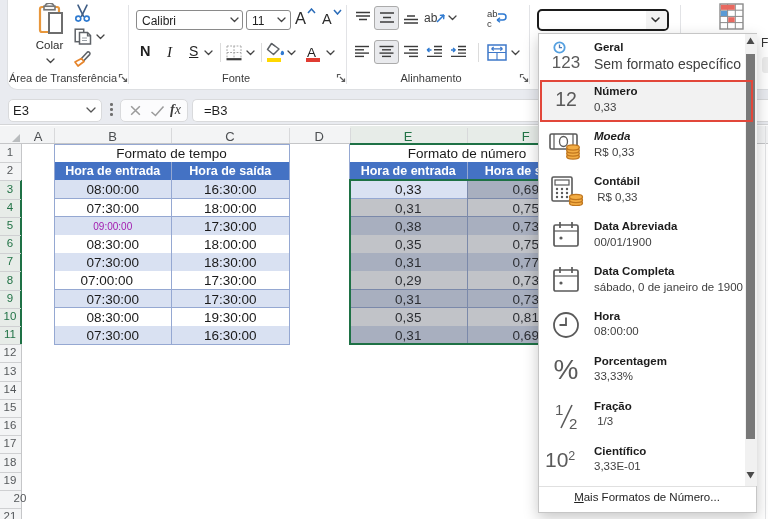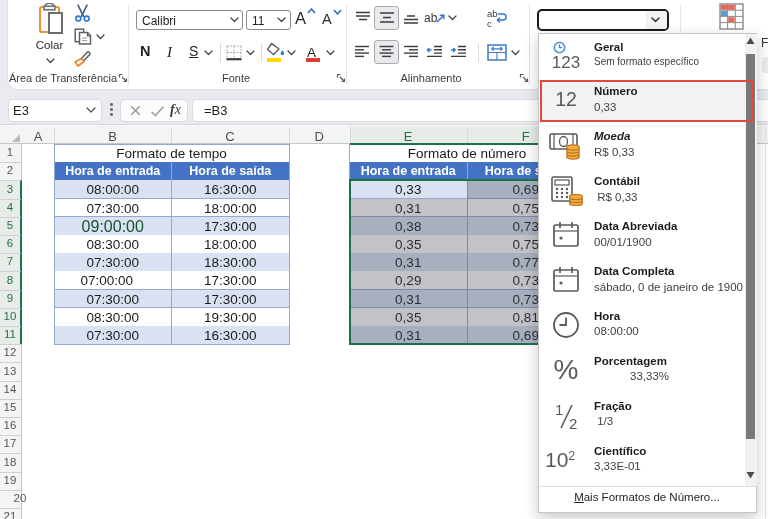--- a/index.html
+++ b/index.html
@@ -273,21 +273,21 @@
 <div class="ab" style="left:54px;top:180.4px;width:235px;height:18.2px;background:#d9e1f2"></div>
 <div class="ab" style="left:54px;top:198.1px;width:235px;height:1px;background:#95a8d2"></div>
 <div class="ab" style="left:54px;top:180.4px;width:117.5px;height:18.2px;line-height:20.7px;text-align:center;font-size:13.5px;color:#1a1a1a">08:00:00</div>
 <div class="ab" style="left:171.5px;top:180.4px;width:117.5px;height:18.2px;line-height:20.7px;text-align:center;font-size:13.5px;color:#1a1a1a">16:30:00</div>
 <div class="ab" style="left:54px;top:198.6px;width:235px;height:18.2px;background:#fff"></div>
 <div class="ab" style="left:54px;top:216.3px;width:235px;height:1px;background:#95a8d2"></div>
 <div class="ab" style="left:54px;top:198.6px;width:117.5px;height:18.2px;line-height:20.7px;text-align:center;font-size:13.5px;color:#1a1a1a">07:30:00</div>
 <div class="ab" style="left:171.5px;top:198.6px;width:117.5px;height:18.2px;line-height:20.7px;text-align:center;font-size:13.5px;color:#1a1a1a">18:00:00</div>
 <div class="ab" style="left:54px;top:216.8px;width:235px;height:18.2px;background:#d9e1f2"></div>
 <div class="ab" style="left:54px;top:234.5px;width:235px;height:1px;background:#95a8d2"></div>
-<div class="ab" style="left:54px;top:216.8px;width:117.5px;height:34px;line-height:20.7px;text-align:center;font-size:16px;color:#14532d">09:00:00</div>
+<div class="ab" style="left:54px;top:216.8px;width:117.5px;height:34px;line-height:20.7px;text-align:center;font-size:10px;color:#a21caf">09:00:00</div>
 <div class="ab" style="left:171.5px;top:216.8px;width:117.5px;height:18.2px;line-height:20.7px;text-align:center;font-size:13.5px;color:#1a1a1a">17:30:00</div>
 <div class="ab" style="left:54px;top:235.0px;width:235px;height:18.2px;background:#fff"></div>
 <div class="ab" style="left:54px;top:252.7px;width:235px;height:1px;background:#95a8d2"></div>
 <div class="ab" style="left:54px;top:235.0px;width:117.5px;height:18.2px;line-height:20.7px;text-align:center;font-size:13.5px;color:#1a1a1a">08:30:00</div>
 <div class="ab" style="left:171.5px;top:235.0px;width:117.5px;height:18.2px;line-height:20.7px;text-align:center;font-size:13.5px;color:#1a1a1a">18:00:00</div>
 <div class="ab" style="left:54px;top:253.2px;width:235px;height:18.2px;background:#d9e1f2"></div>
 <div class="ab" style="left:54px;top:270.9px;width:235px;height:1px;background:#95a8d2"></div>
 <div class="ab" style="left:54px;top:253.2px;width:117.5px;height:18.2px;line-height:20.7px;text-align:center;font-size:13.5px;color:#1a1a1a">07:30:00</div>
 <div class="ab" style="left:171.5px;top:253.2px;width:117.5px;height:18.2px;line-height:20.7px;text-align:center;font-size:13.5px;color:#1a1a1a">18:30:00</div>
 <div class="ab" style="left:54px;top:271.4px;width:235px;height:18.2px;background:#fff"></div>
@@ -349,35 +349,35 @@
 <div class="ab" style="left:467.0px;top:326.0px;width:117.5px;height:18.2px;line-height:20.7px;text-align:center;font-size:13.5px;color:#1a1a1a">0,69</div>
 <div class="ab" style="left:466.5px;top:162.2px;width:1px;height:182.0px;background:#95a8d2"></div>
 <div class="ab" style="left:349.0px;top:143.5px;width:236px;height:201.2px;border:1px solid #95a8d2"></div>
 <div class="ab" style="left:467px;top:180.4px;width:117.5px;height:18.2px;background:rgba(73,79,94,0.34)"></div>
 <div class="ab" style="left:349.5px;top:198.6px;width:235px;height:145.6px;background:rgba(73,79,94,0.34)"></div>
 <div class="ab" style="left:348.5px;top:179.20000000000002px;width:237px;height:166.2px;border:2.2px solid #1e7145"></div>
 <div class="ab" style="left:0;top:0;width:768px;height:519px;z-index:10">
 <div class="ab" style="left:537.5px;top:33px;width:219.5px;height:480px;background:#fff;border:1px solid #c6c6c6;box-shadow:0 5px 14px rgba(0,0,0,0.22)"></div>
 <div class="ab" style="left:539.5px;top:79.9px;width:206.0px;height:41.9px;background:#f2f2f2"></div>
 <div class="ab" style="left:594px;top:40.5px;font-size:11.5px;color:#1c1c1c;font-weight:bold;white-space:nowrap;">Geral</div>
-<div class="ab" style="left:594px;top:56.0px;font-size:10px;color:#3f3f3f;font-weight:normal;white-space:nowrap;">Sem formato específico</div>
+<div class="ab" style="left:594px;top:56.0px;font-size:14px;color:#3f3f3f;font-weight:normal;white-space:nowrap;">Sem formato específico</div>
 <div class="ab" style="left:594px;top:85.4px;font-size:11.5px;color:#1c1c1c;font-weight:bold;white-space:nowrap;">Número</div>
 <div class="ab" style="left:594px;top:100.9px;font-size:11.5px;color:#3f3f3f;font-weight:normal;white-space:nowrap;">0,33</div>
 <div class="ab" style="left:594px;top:130.3px;font-size:11.5px;color:#1c1c1c;font-weight:bold;white-space:nowrap;font-style:italic;">Moeda</div>
 <div class="ab" style="left:594px;top:145.8px;font-size:11.5px;color:#3f3f3f;font-weight:normal;white-space:nowrap;">R$ 0,33</div>
 <div class="ab" style="left:594px;top:175.2px;font-size:11.5px;color:#1c1c1c;font-weight:bold;white-space:nowrap;">Contábil</div>
 <div class="ab" style="left:594px;top:190.7px;font-size:11.5px;color:#3f3f3f;font-weight:normal;white-space:nowrap;">&nbsp;R$ 0,33</div>
 <div class="ab" style="left:594px;top:220.1px;font-size:11.5px;color:#1c1c1c;font-weight:bold;white-space:nowrap;">Data Abreviada</div>
 <div class="ab" style="left:594px;top:235.6px;font-size:11.5px;color:#3f3f3f;font-weight:normal;white-space:nowrap;">00/01/1900</div>
 <div class="ab" style="left:594px;top:265.0px;font-size:11.5px;color:#1c1c1c;font-weight:bold;white-space:nowrap;">Data Completa</div>
 <div class="ab" style="left:594px;top:280.5px;font-size:11.5px;color:#3f3f3f;font-weight:normal;white-space:nowrap;">sábado, 0 de janeiro de 1900</div>
 <div class="ab" style="left:594px;top:309.9px;font-size:11.5px;color:#1c1c1c;font-weight:bold;white-space:nowrap;">Hora</div>
 <div class="ab" style="left:594px;top:325.4px;font-size:11.5px;color:#3f3f3f;font-weight:normal;white-space:nowrap;">08:00:00</div>
 <div class="ab" style="left:594px;top:354.8px;font-size:11.5px;color:#1c1c1c;font-weight:bold;white-space:nowrap;">Porcentagem</div>
-<div class="ab" style="left:594px;top:370.3px;font-size:11.5px;color:#3f3f3f;font-weight:normal;white-space:nowrap;margin-left:36px;">33,33%</div>
+<div class="ab" style="left:594px;top:370.3px;font-size:11.5px;color:#3f3f3f;font-weight:normal;white-space:nowrap;">33,33%</div>
 <div class="ab" style="left:594px;top:399.7px;font-size:11.5px;color:#1c1c1c;font-weight:bold;white-space:nowrap;">Fração</div>
 <div class="ab" style="left:594px;top:415.2px;font-size:11.5px;color:#3f3f3f;font-weight:normal;white-space:nowrap;">&nbsp;1/3</div>
 <div class="ab" style="left:594px;top:444.59999999999997px;font-size:11.5px;color:#1c1c1c;font-weight:bold;white-space:nowrap;">Científico</div>
 <div class="ab" style="left:594px;top:460.09999999999997px;font-size:11.5px;color:#3f3f3f;font-weight:normal;white-space:nowrap;">3,33E-01</div>
 <div class="ab" style="left:548px;top:53.0px;width:36px;text-align:center;font-size:17px;color:#5a5a5a">123</div>
 <svg class="ab" style="left:553px;top:40.5px" width="13" height="13" viewBox="0 0 13 13">
         <circle cx="6.5" cy="6.5" r="5.2" fill="#fff" stroke="#55a0e0" stroke-width="1.8"></circle>
         <path d="M6.5,3.6 v3 h2.5" fill="none" stroke="#4a7ab5" stroke-width="1.3"></path>
       </svg>
 <div class="ab" style="left:548px;top:88.4px;width:36px;text-align:center;font-size:19.5px;color:#5a5a5a">12</div>

